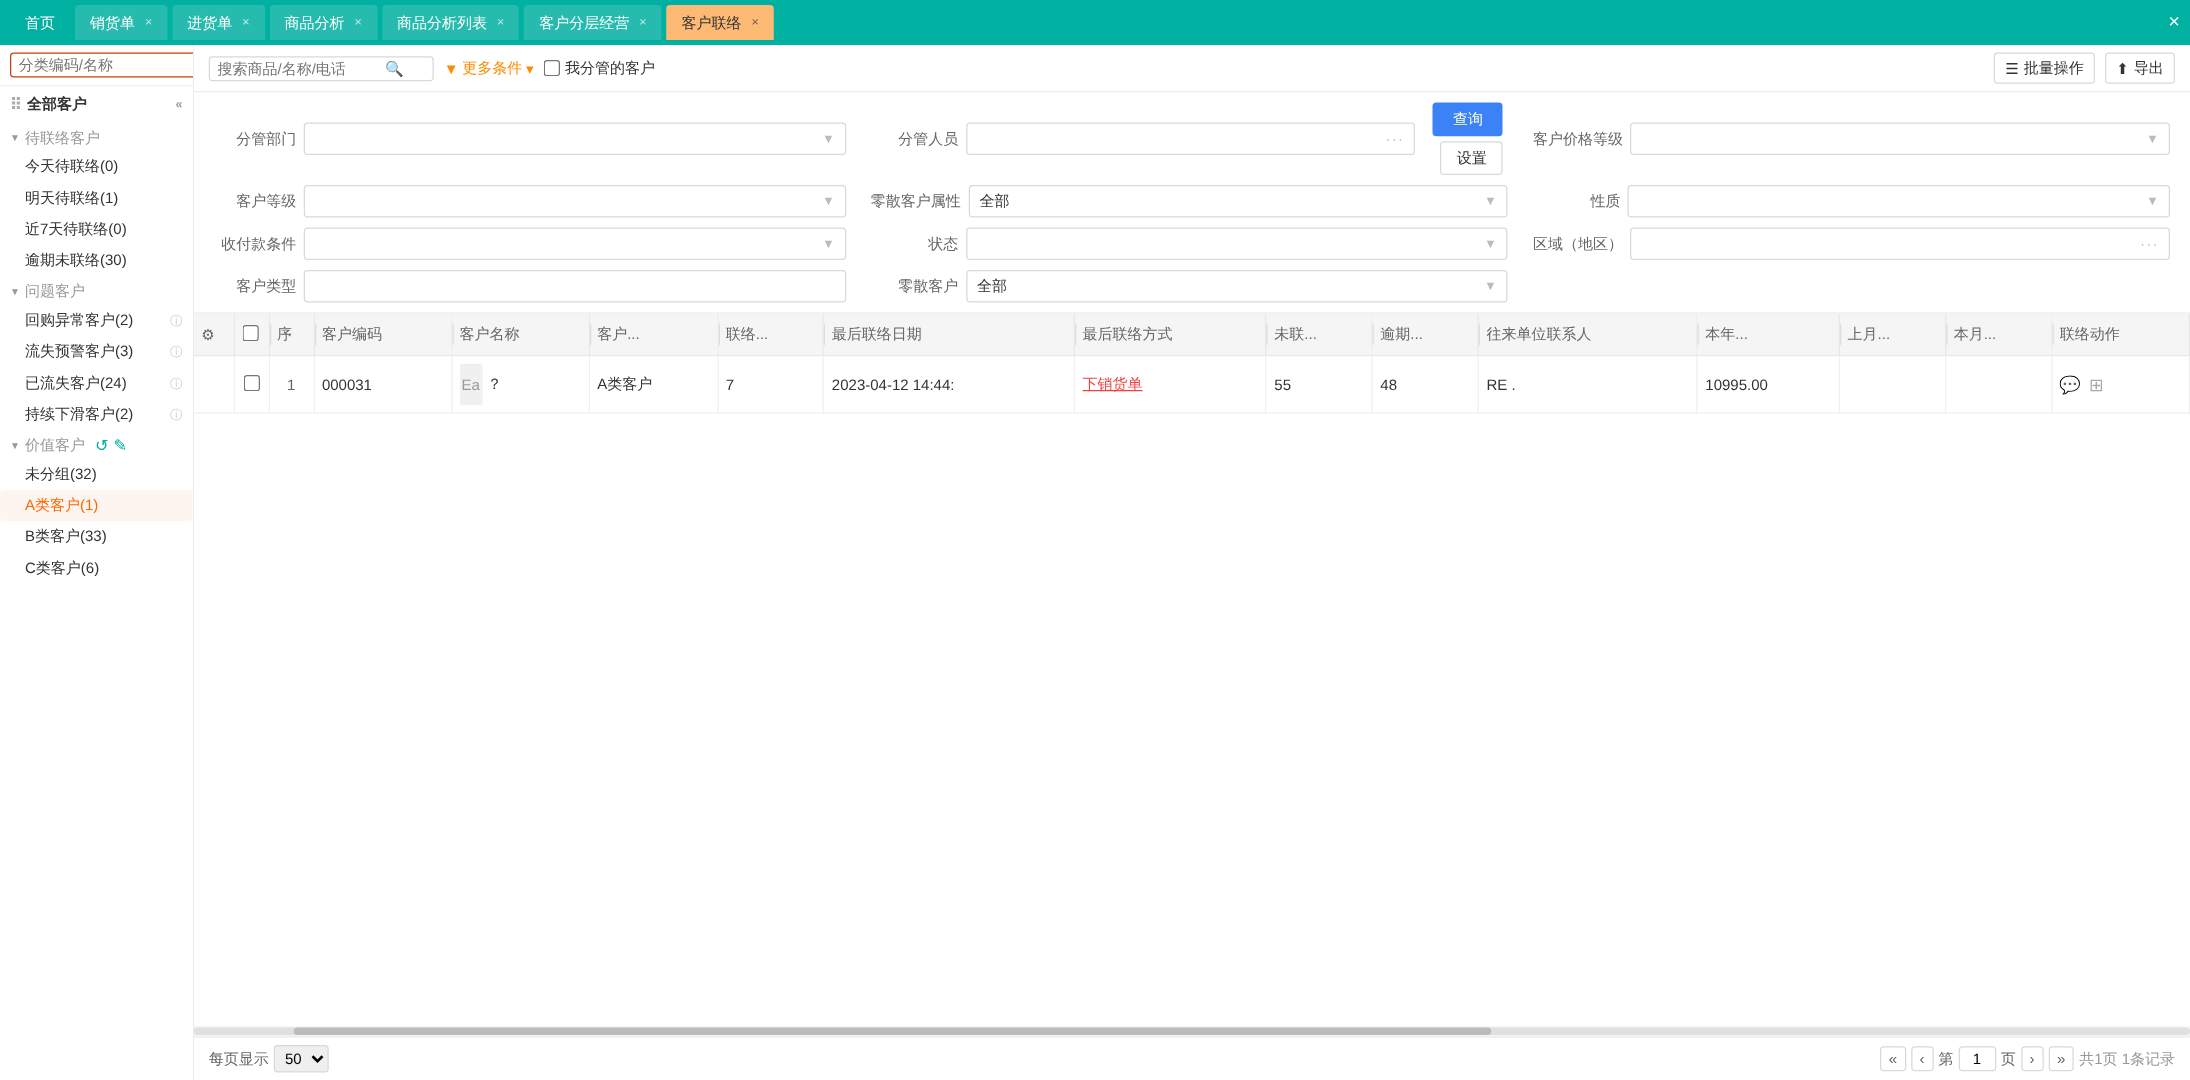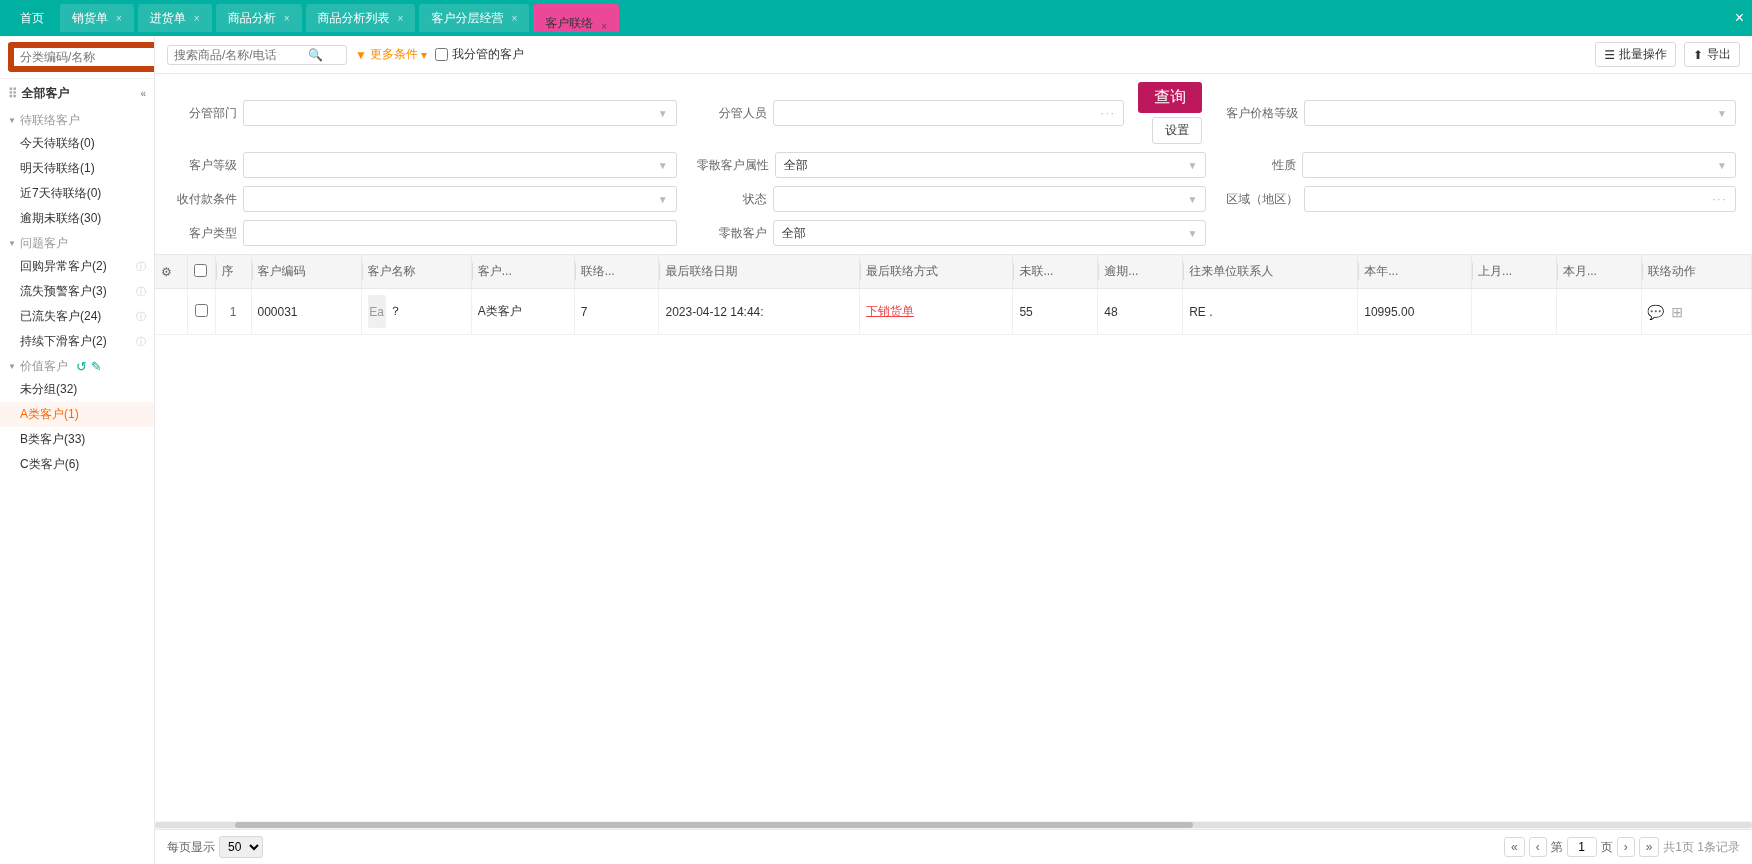--- a/index.html
+++ b/index.html
@@ -2,33 +2,33 @@
 <html><head>
   <meta charset="utf-8">
   <style>
     * { box-sizing: border-box; margin: 0; padding: 0; font-family: 'Microsoft YaHei', Arial, sans-serif; font-size: 12px; }
     body { background: #f0f2f5; overflow: hidden; width: 1752px; height: 864px; }
 
     
     .top-nav { display: flex; align-items: center; background: #00b0a0; height: 36px; padding: 0 8px; gap: 4px; }
     .nav-tab { display: flex; align-items: center; gap: 4px; padding: 0 12px; height: 28px; color: #fff; cursor: pointer; border-radius: 3px 3px 0 0; font-size: 12px; white-space: nowrap; }
     .nav-tab.home { background: transparent; }
-    .nav-tab.active { background: #ec4899; color: #333; border-radius: 3px 3px 0 0; align-items: flex-end; }
+    .nav-tab.active { background: #fdba74; color: #333; border-radius: 3px 3px 0 0; }
     .nav-tab .close-x { font-size: 10px; cursor: pointer; margin-left: 4px; opacity: 0.7; }
     .nav-tab.active .close-x { color: #333; }
     .nav-tab:not(.active):not(.home) { background: rgba(255,255,255,0.15); }
     .top-right-close { margin-left: auto; color: #fff; cursor: pointer; font-size: 16px; }
 
     
     .main-layout { display: flex; height: calc(864px - 36px); }
 
     
     .sidebar { width: 155px; background: #fff; border-right: 1px solid #e8e8e8; display: flex; flex-direction: column; overflow-y: auto; flex-shrink: 0; }
     .sidebar-search { padding: 6px 8px; border-bottom: 1px solid #f0f0f0; display: flex; align-items: center; gap: 4px; }
-    .sidebar-search input { border: 6px solid #c2410c; border-radius: 3px; padding: 2px 6px; flex: 1; font-size: 12px; color: #4c1d95; }
+    .sidebar-search input { border: 1px solid #c2410c; border-radius: 3px; padding: 2px 6px; flex: 1; font-size: 12px; color: #4c1d95; }
     .sidebar-header { display: flex; align-items: center; gap: 4px; font-weight: bold; color: #333; padding: 6px 8px; cursor: pointer; }
     .sidebar-header .collapse-icon { color: #999; font-size: 10px; }
     .sidebar-group-label { color: #999; font-size: 11px; padding: 4px 8px 2px 8px; display: flex; align-items: center; gap: 4px; }
     .sidebar-group-label .triangle { font-size: 8px; }
     .sidebar-item { padding: 4px 8px 4px 20px; cursor: pointer; color: #333; display: flex; align-items: center; justify-content: space-between; border-radius: 3px; }
     .sidebar-item.active { background: #fff5f0; color: #ff6600; }
     .sidebar-item .item-label { flex: 1; }
     .sidebar-item .info-icon { color: #ccc; font-size: 10px; }
     .sidebar-subgroup { }
 
@@ -68,21 +68,21 @@
     .page-size-select { border: 1px solid #d9d9d9; border-radius: 3px; padding: 2px 4px; font-size: 12px; }
     .pagination-area { display: flex; align-items: center; gap: 4px; color: #666; }
     .page-btn { border: 1px solid #d9d9d9; border-radius: 3px; padding: 2px 6px; cursor: pointer; background: #fff; font-size: 12px; color: #666; }
     .page-input { border: 1px solid #d9d9d9; border-radius: 3px; padding: 2px 4px; width: 30px; text-align: center; font-size: 12px; }
     .total-info { color: #999; }
     .scrollbar-area { background: #f5f5f5; height: 8px; display: flex; align-items: center; padding: 0; }
     .scrollbar-track { flex: 1; height: 6px; background: #e0e0e0; border-radius: 3px; position: relative; }
     .scrollbar-thumb { position: absolute; left: 5%; width: 60%; height: 6px; background: #bbb; border-radius: 3px; }
 
     
-    .query-btn { background: #be185d; color: #fff; border: none; border-radius: 3px; padding: 5px 16px; cursor: pointer; font-size: 16px; }
+    .query-btn { background: #3b82f6; color: #fff; border: none; border-radius: 3px; padding: 5px 16px; cursor: pointer; font-size: 12px; }
     .setup-btn { background: #fff; color: #333; border: 1px solid #d9d9d9; border-radius: 3px; padding: 4px 12px; cursor: pointer; font-size: 12px; }
     .query-setup-col { display: flex; flex-direction: column; gap: 6px; align-items: flex-end; justify-content: center; padding-right: 4px; }
 
     .adv-filter-wrapper { background: #fff; border-bottom: 1px solid #e8e8e8; padding: 8px 16px 8px 12px; display: flex; gap: 0; }
     .adv-filter-grid { flex: 1; display: grid; grid-template-columns: 1fr 1fr 1fr; gap: 8px 20px; }
     .adv-filter-row { display: flex; align-items: center; gap: 6px; }
     .adv-label { color: #666; white-space: nowrap; text-align: right; font-size: 12px; min-width: 70px; }
     .adv-input { flex: 1; border: 1px solid #d9d9d9; border-radius: 3px; padding: 3px 8px; font-size: 12px; display: flex; align-items: center; justify-content: space-between; cursor: pointer; background: #fff; color: #999; min-height: 26px; }
     .adv-input .arrow-down { color: #bbb; font-size: 10px; }
     .adv-input .more-dots { color: #bbb; font-size: 12px; letter-spacing: 1px; }

